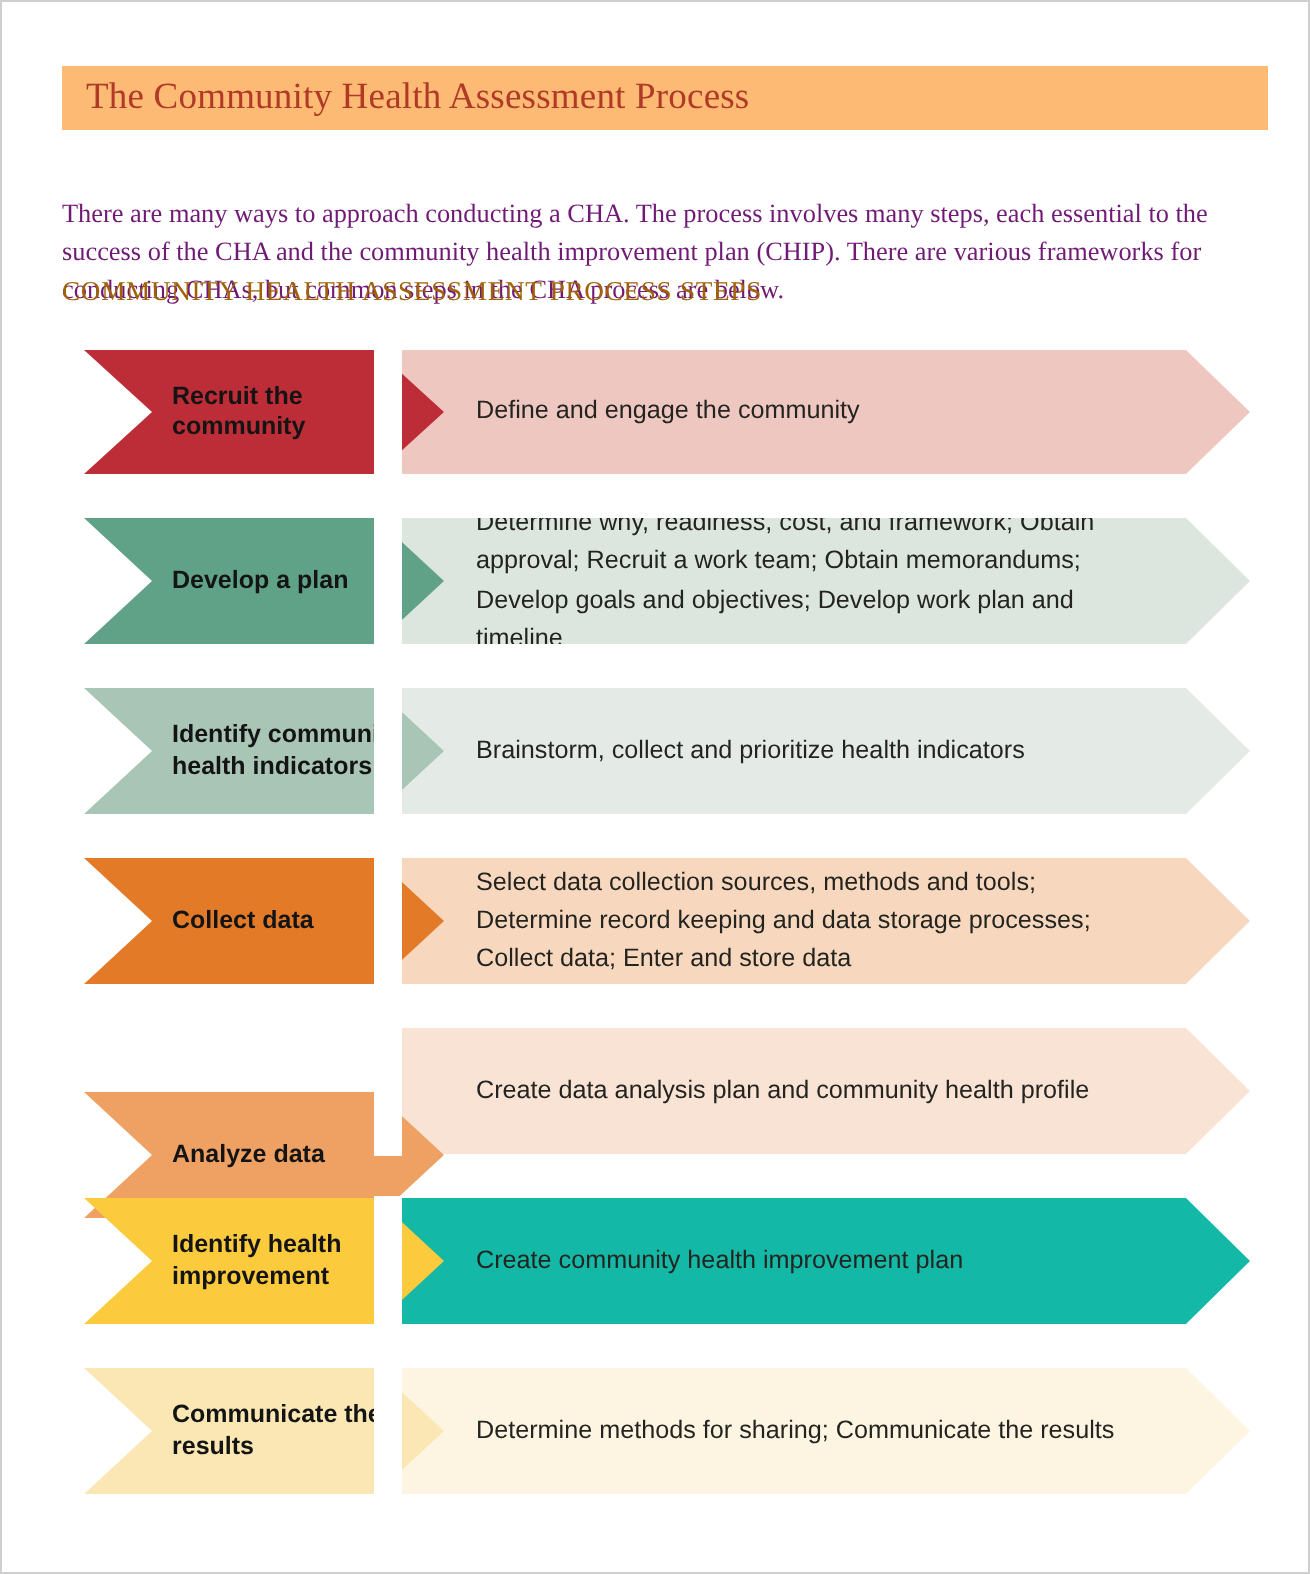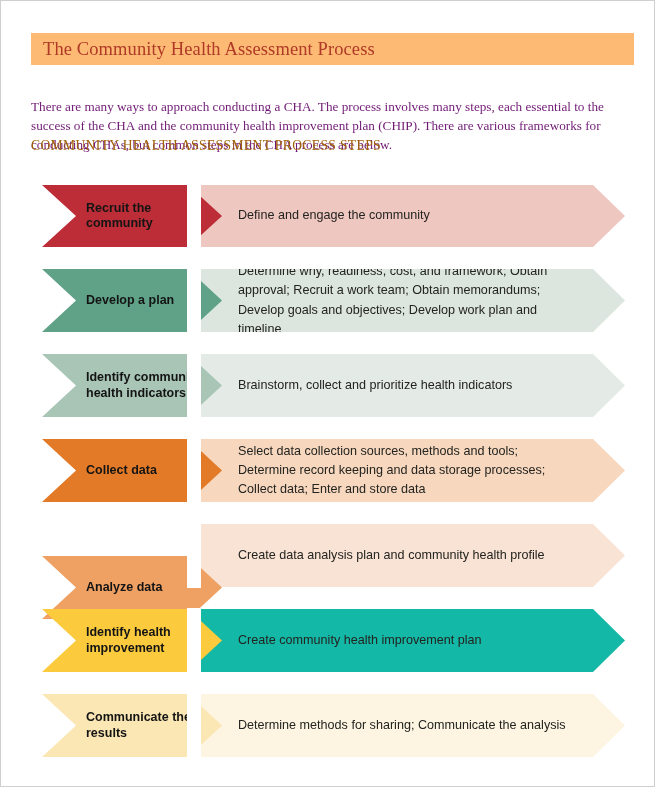--- a/index.html
+++ b/index.html
@@ -68,21 +68,21 @@
     font-size: 13.6px;
     letter-spacing: 0.35px;
     color: #a16207;
     white-space: nowrap;
   }
 
   
   .steps {
     position: absolute;
     left: 0;
-    top: 184px;
+    top: 174px;
     width: 543px;
   }
 
   .step-row {
     position: relative;
     width: 653px;
     margin-bottom: 22px;
   }
 
   
@@ -207,21 +207,21 @@
         <div class="step-body" style="background: #14b8a6; text-align: center;">
           <div class="step-body-text">Create community health improvement plan</div>
         </div>
         <div class="step-gap"></div>
         <div class="step-label" style="background: rgb(251, 203, 61);">
           <div class="step-label-text">Identify health improvement</div>
         </div>
       </div>
       <div class="step-row" style="height: 63px;">
         <div class="step-body" style="background: rgb(253, 245, 226);">
-          <div class="step-body-text">Determine methods for sharing; Communicate the analysis</div>
+          <div class="step-body-text">Determine methods for sharing; Communicate the results</div>
         </div>
         <div class="step-gap"></div>
         <div class="step-label" style="background: rgb(250, 231, 179);">
           <div class="step-label-text">Communicate the results</div>
         </div>
       </div>
     </div>
 
 </div>
 

